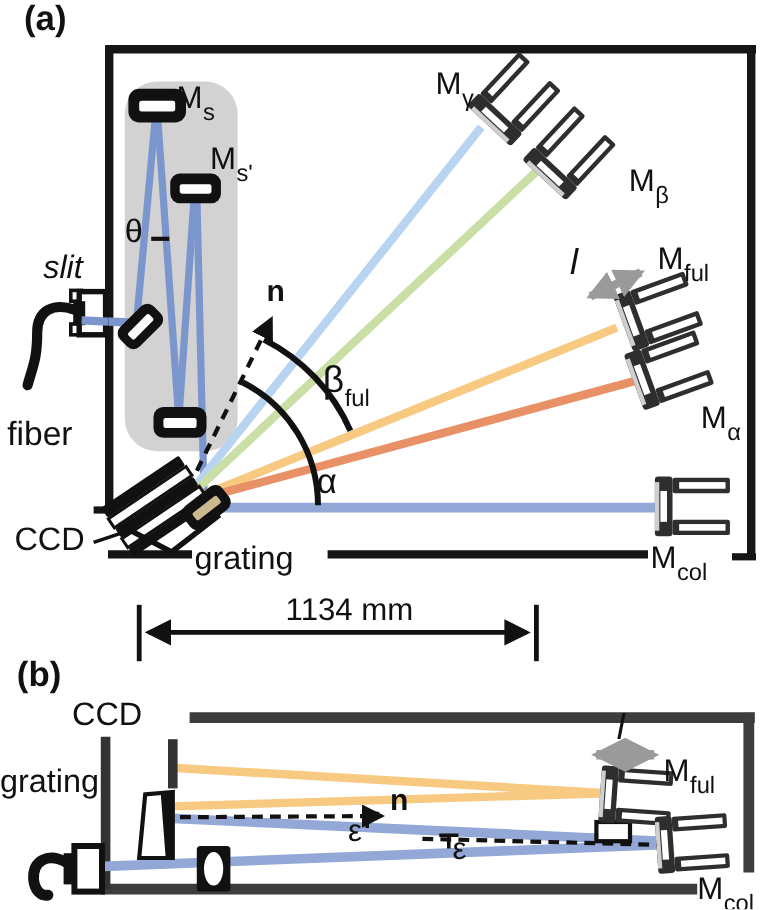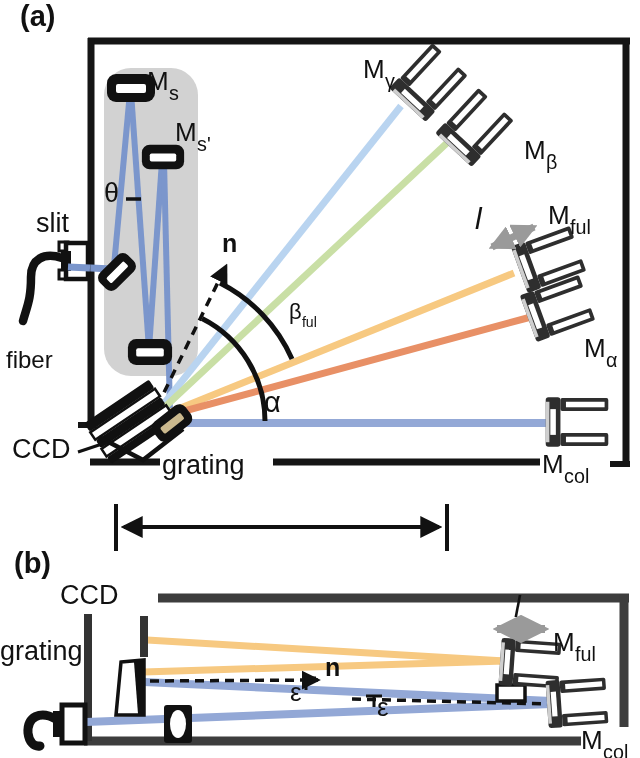--- a/index.html
+++ b/index.html
@@ -171,33 +171,34 @@
   <use href="#fork" transform="translate(508,662) rotate(4) scale(0.88)"></use>
   <use href="#fork" transform="translate(555,704) rotate(-4) scale(0.88)"></use>
 
   <line class="gray-arrow" x1="497" y1="629" x2="545" y2="629" stroke-width="8" marker-start="url(#mk-gray)" marker-end="url(#mk-gray)"></line>
 </svg>
 
 <div class="lbl bold" style="left:20px;top:2px;font-size:29px;">(a)</div>
 <div class="lbl" style="left:147px;top:68px;"><span>M</span><sub>s</sub></div>
 <div class="lbl" style="left:175px;top:119px;text-align:right;"><span>M</span><sub>s'</sub></div>
 <div class="lbl" style="left:104px;top:180px;font-size:27px;">θ</div>
-<div class="lbl" style="left:36px;top:210px;font-size:27px;">slit</div>
-<div class="lbl" style="left:6px;top:348px;font-size:24px;">fiber</div>
+<div class="lbl" style="left:36px;top:210px;font-size:27px;font-style:italic;">slit</div>
+<div class="lbl" style="left:6px;top:348px;font-size:28px;">fiber</div>
 <div class="lbl" style="left:12px;top:436px;font-size:27px;">CCD</div>
 <div class="lbl" style="left:162px;top:452px;font-size:27px;">grating</div>
 <div class="lbl bold" style="left:222px;top:231px;font-size:25px;">n</div>
-<div class="lbl" style="left:289px;top:301px;font-size:22px;"><span>β</span><sub style="font-size:64%;">ful</sub></div>
+<div class="lbl" style="left:269px;top:301px;font-size:31px;"><span>β</span><sub style="font-size:64%;">ful</sub></div>
 <div class="lbl" style="left:264px;top:388px;font-size:29px;">α</div>
 <div class="lbl" style="left:363px;top:56px;"><span>M</span><sub>γ</sub></div>
 <div class="lbl" style="left:481px;top:137px;margin-left:43px;"><span>M</span><sub>β</sub></div>
 <div class="lbl" style="left:548px;top:202px;"><span>M</span><sub>ful</sub></div>
 <div class="lbl" style="left:584px;top:335px;"><span>M</span><sub>α</sub></div>
 <div class="lbl" style="left:542px;top:451px;"><span>M</span><sub>col</sub></div>
 <div class="lbl ital" style="left:475px;top:204px;font-size:30px;">l</div>
+<div class="lbl" style="left:238px;top:495px;">1134 mm</div>
 
 <div class="lbl bold" style="left:14px;top:549px;font-size:29px;">(b)</div>
 <div class="lbl" style="left:60px;top:582px;font-size:27px;">CCD</div>
 <div class="lbl" style="left:0px;top:638px;font-size:27px;">grating</div>
 <div class="lbl bold" style="left:325px;top:655px;font-size:25px;">n</div>
 <div class="lbl" style="left:290px;top:679px;">ε</div>
 <div class="lbl" style="left:377px;top:694px;">ε</div>
 <div class="lbl ital" style="left:514px;top:592px;font-size:30px;">l</div>
 <div class="lbl" style="left:553px;top:629px;"><span>M</span><sub>ful</sub></div>
 <div class="lbl" style="left:581px;top:727px;"><span>M</span><sub>col</sub></div>

